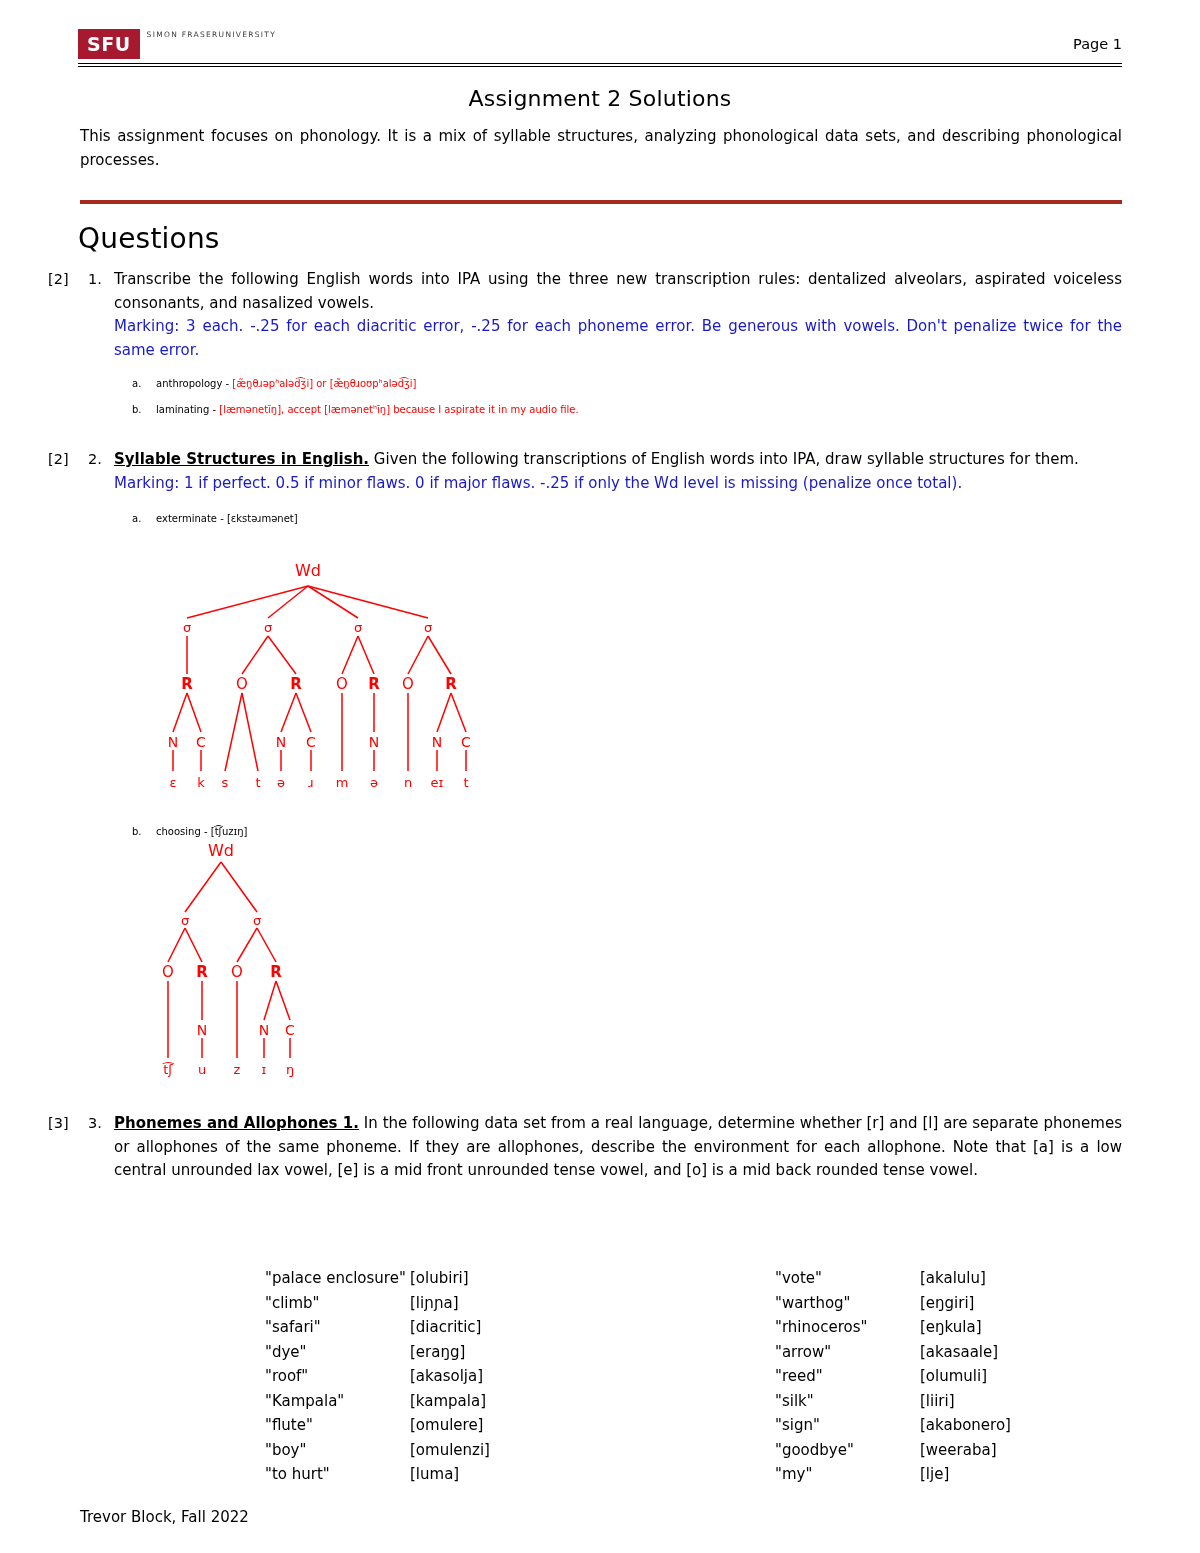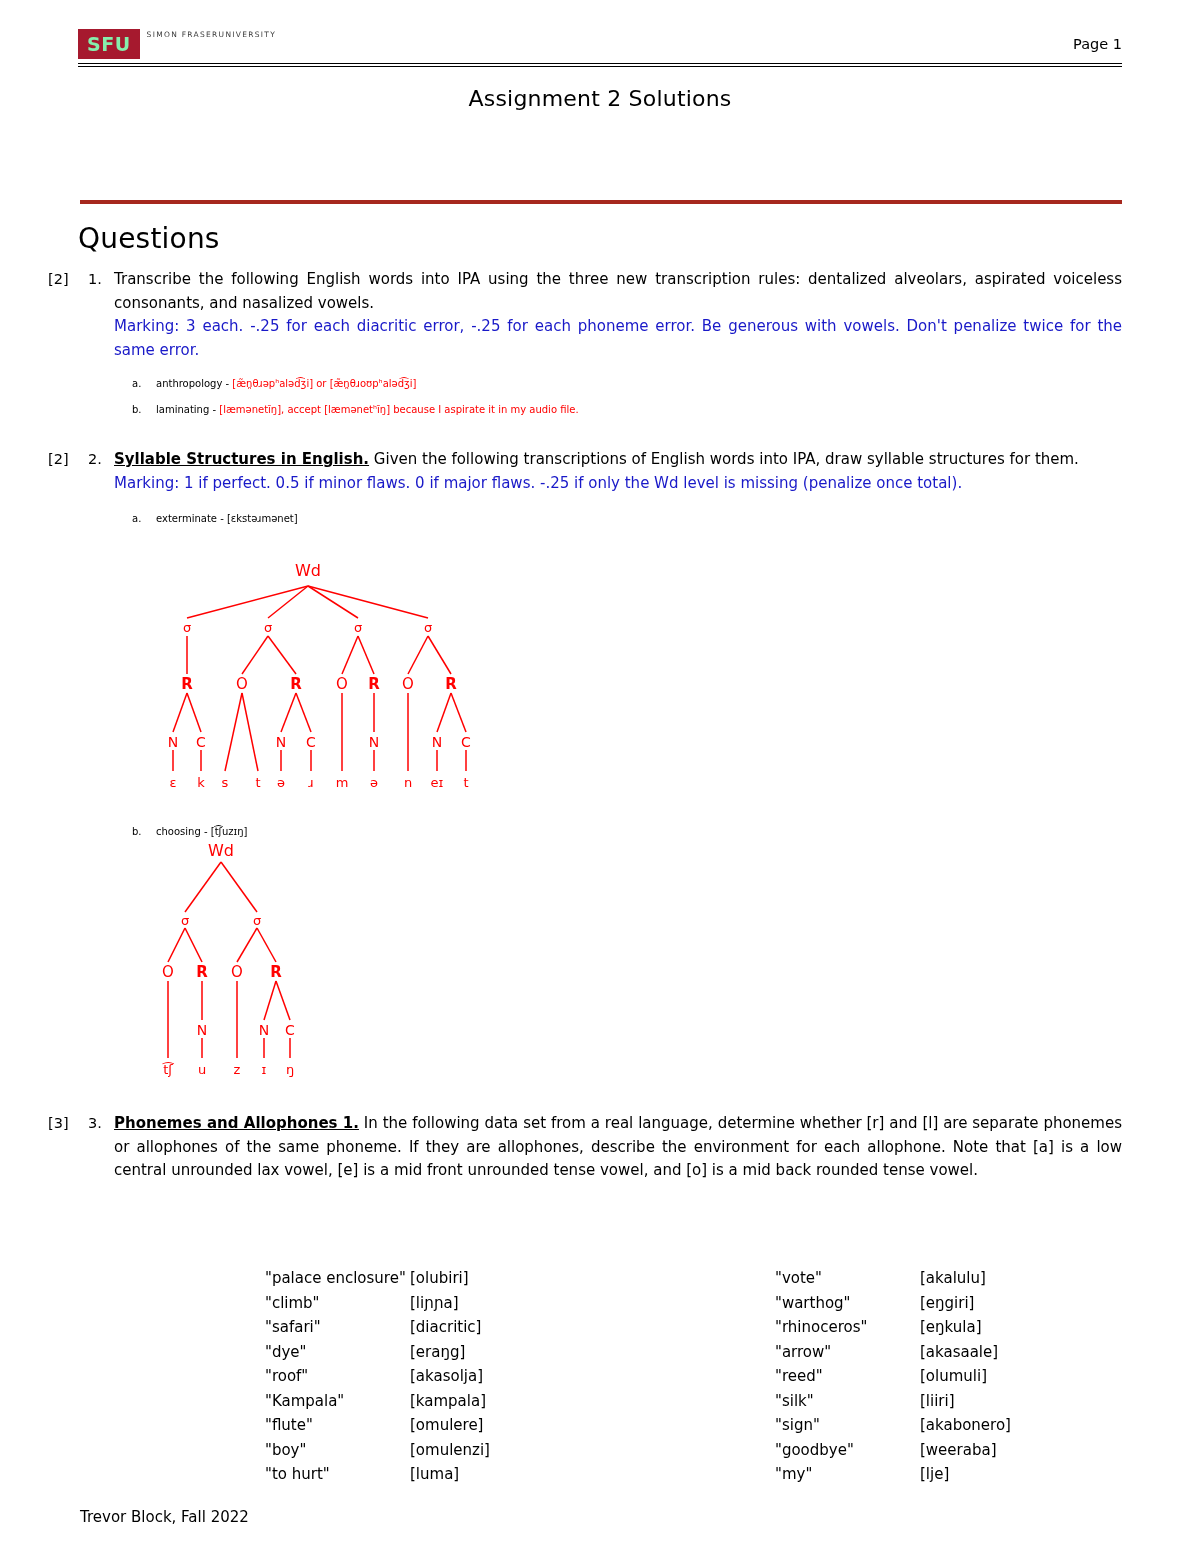--- a/index.html
+++ b/index.html
@@ -33,21 +33,21 @@
     height: 36px;
     position: relative;
   }
   .logo {
     display: flex;
     align-items: stretch;
     height: 30px;
   }
   .logo-mark {
     background: #A6192E;
-    color: #86efac;
+    color: #ffffff;
     font-family: "DejaVu Sans", "Liberation Sans", sans-serif;
     font-weight: bold;
     font-size: 19px;
     letter-spacing: 0.5px;
     display: flex;
     align-items: center;
     justify-content: center;
     padding: 0 9px;
     height: 30px;
   }
@@ -192,20 +192,21 @@
           <span>SIMON FRASER</span>
           <span>UNIVERSITY</span>
         </div>
       </div>
       <div class="header-right">Page 1</div>
     </div>
   </div>
   <div class="header-rule"></div>
 
   <div class="doc-title">Assignment 2 Solutions</div>
+  <div class="intro">This assignment focuses on phonology. It is a mix of syllable structures, analyzing phonological data sets, and describing phonological processes.</div>
   <div class="red-rule"></div>
 
   <div class="questions-heading">Questions</div>
 
   <div class="q" style="top:268px; left:0; width:1200px;">
     <div class="q-marks">[2]</div>
     <div class="q-num">1.</div>
     <div class="q-body">
       <div>Transcribe the following English words into IPA using the three new transcription rules: dentalized alveolars, aspirated voiceless consonants, and nasalized vowels.</div>
       <div class="marking">Marking: 3 each. -.25 for each diacritic error, -.25 for each phoneme error. Be generous with vowels. Don't penalize twice for the same error.</div>

